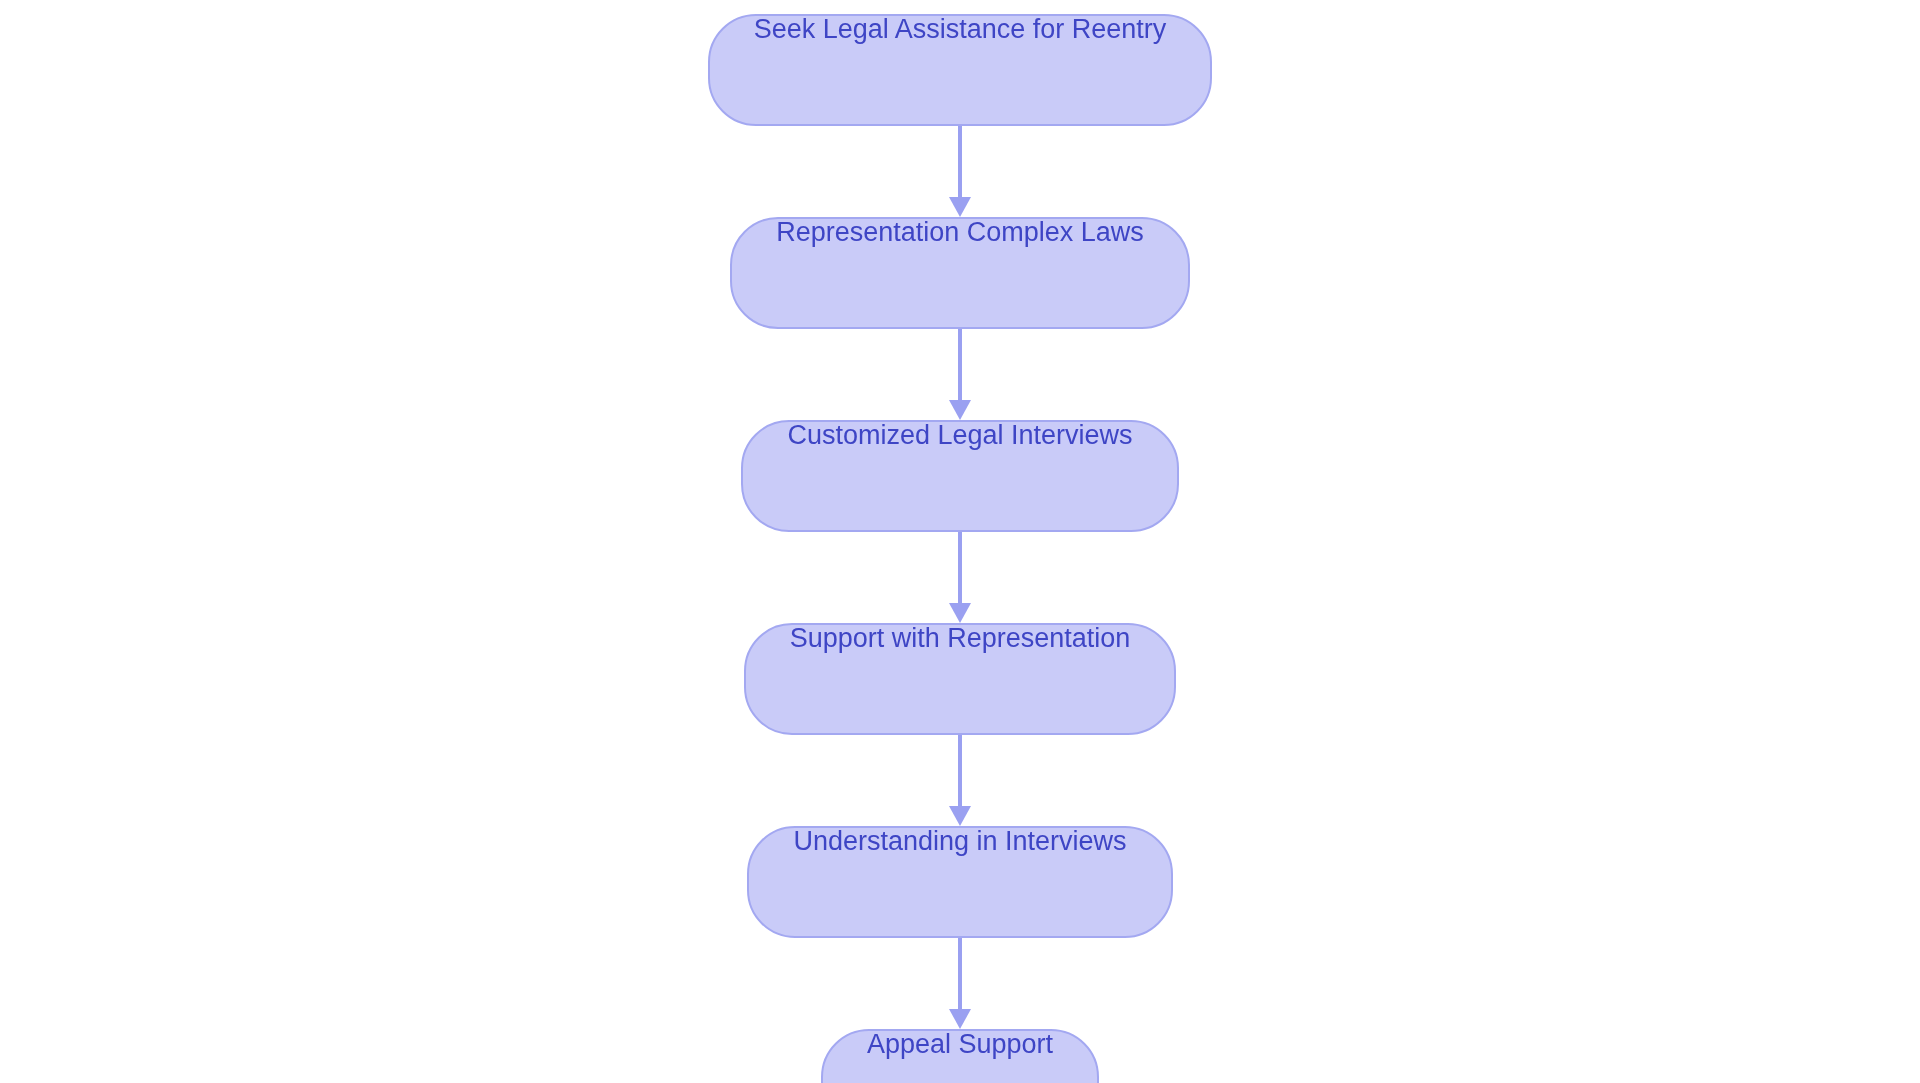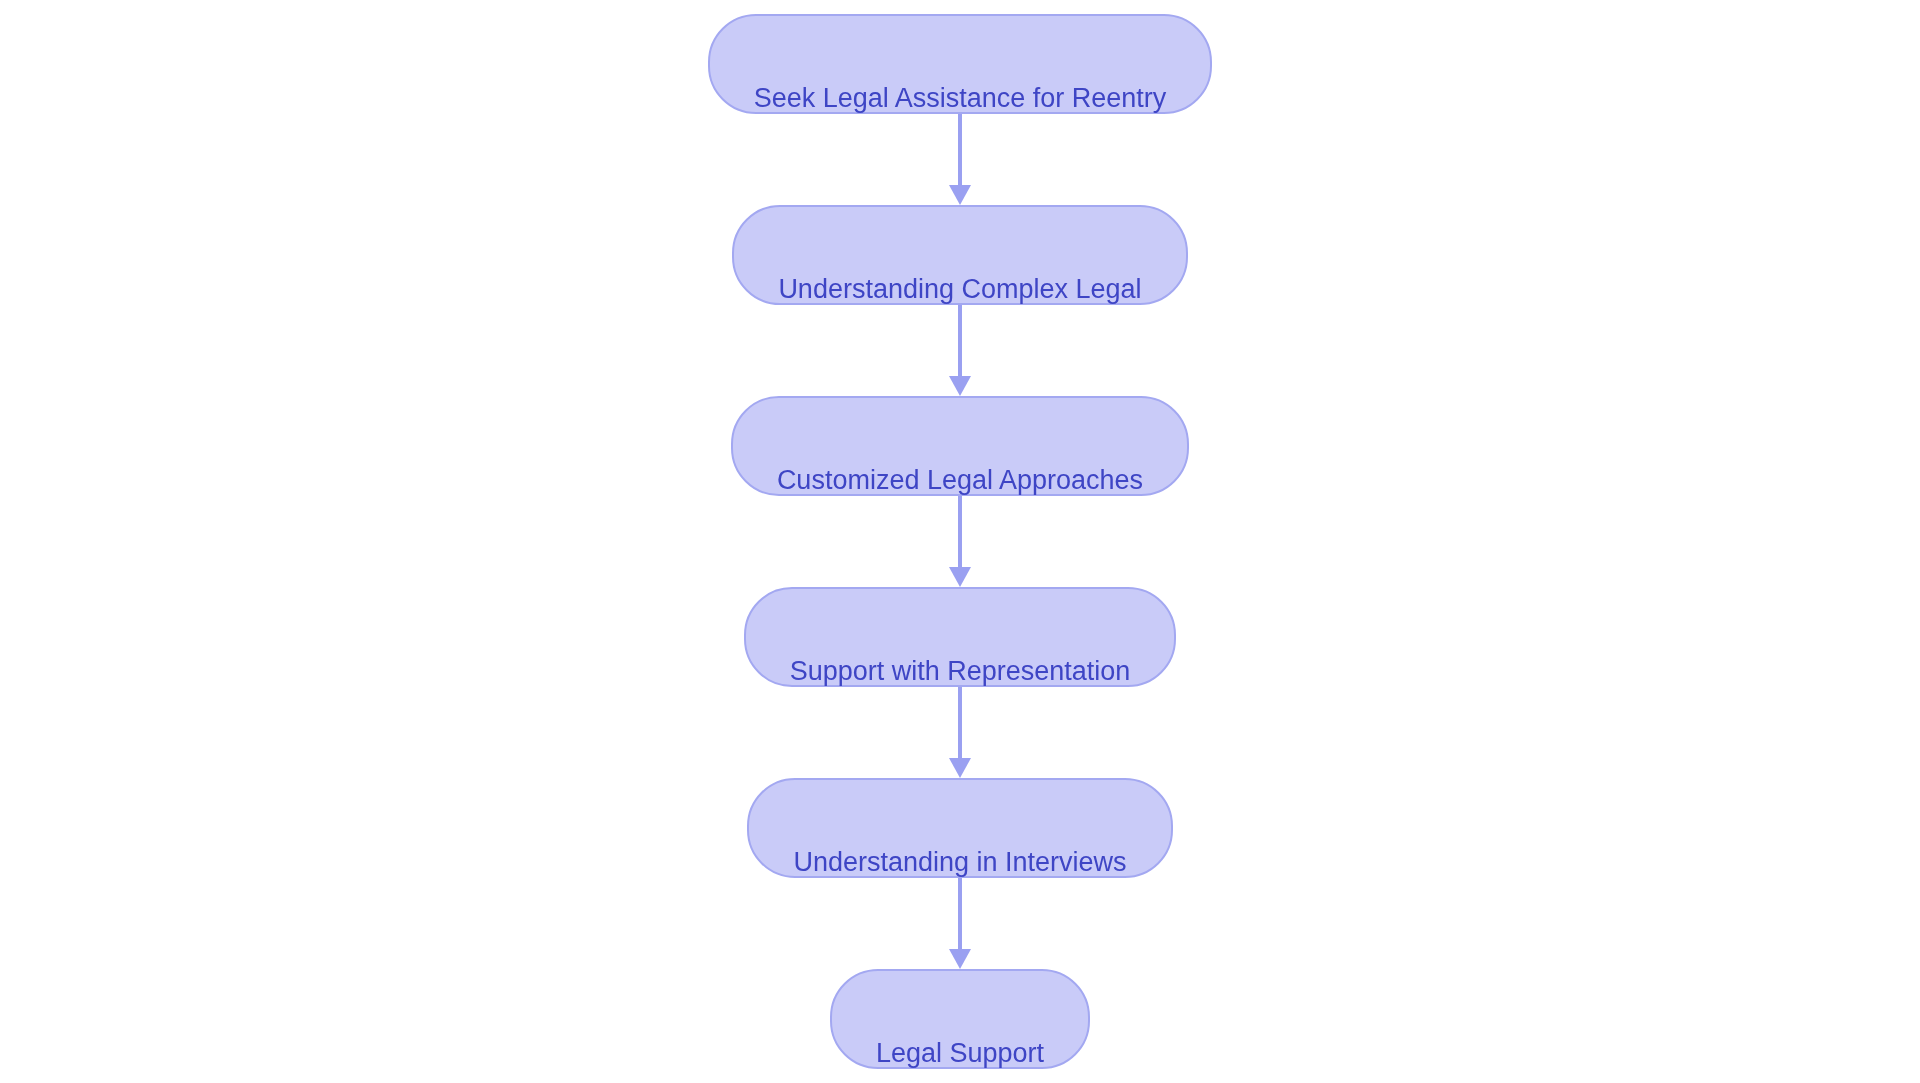--- a/index.html
+++ b/index.html
@@ -23,28 +23,28 @@
     overflow: hidden;
   }
   .flow {
     width: 100%;
     padding-top: 14px;
     display: flex;
     flex-direction: column;
     align-items: center;
   }
   .node {
-    height: 100px;
+    height: 112px;
     min-width: 250px;
     padding: 0 44px;
     border-radius: 48px;
     background: var(--node-fill);
     border: 2px solid var(--node-border);
     display: flex;
-    align-items: flex-end;
+    align-items: flex-start;
     justify-content: center;
     flex: none;
   }
   .node-label {
     color: var(--node-text);
     font-size: 27px;
     line-height: 1;
     white-space: nowrap;
     text-align: center;
   }
@@ -79,30 +79,30 @@
   <div class="node">
     <span class="node-label">Seek Legal Assistance for Reentry</span>
   </div>
 
   <div class="arrow">
     <div class="arrow-line"></div>
     <div class="arrow-head"></div>
   </div>
 
   <div class="node">
-    <span class="node-label">Understanding Complex Legal</span>
+    <span class="node-label">Representation Complex Laws</span>
   </div>
 
   <div class="arrow">
     <div class="arrow-line"></div>
     <div class="arrow-head"></div>
   </div>
 
   <div class="node">
-    <span class="node-label">Customized Legal Approaches</span>
+    <span class="node-label">Customized Legal Interviews</span>
   </div>
 
   <div class="arrow">
     <div class="arrow-line"></div>
     <div class="arrow-head"></div>
   </div>
 
   <div class="node">
     <span class="node-label">Support with Representation</span>
   </div>
@@ -115,16 +115,16 @@
   <div class="node">
     <span class="node-label">Understanding in Interviews</span>
   </div>
 
   <div class="arrow">
     <div class="arrow-line"></div>
     <div class="arrow-head"></div>
   </div>
 
   <div class="node">
-    <span class="node-label">Legal Support</span>
+    <span class="node-label">Appeal Support</span>
   </div>
 </div>
 </div>
 
 </body></html>

